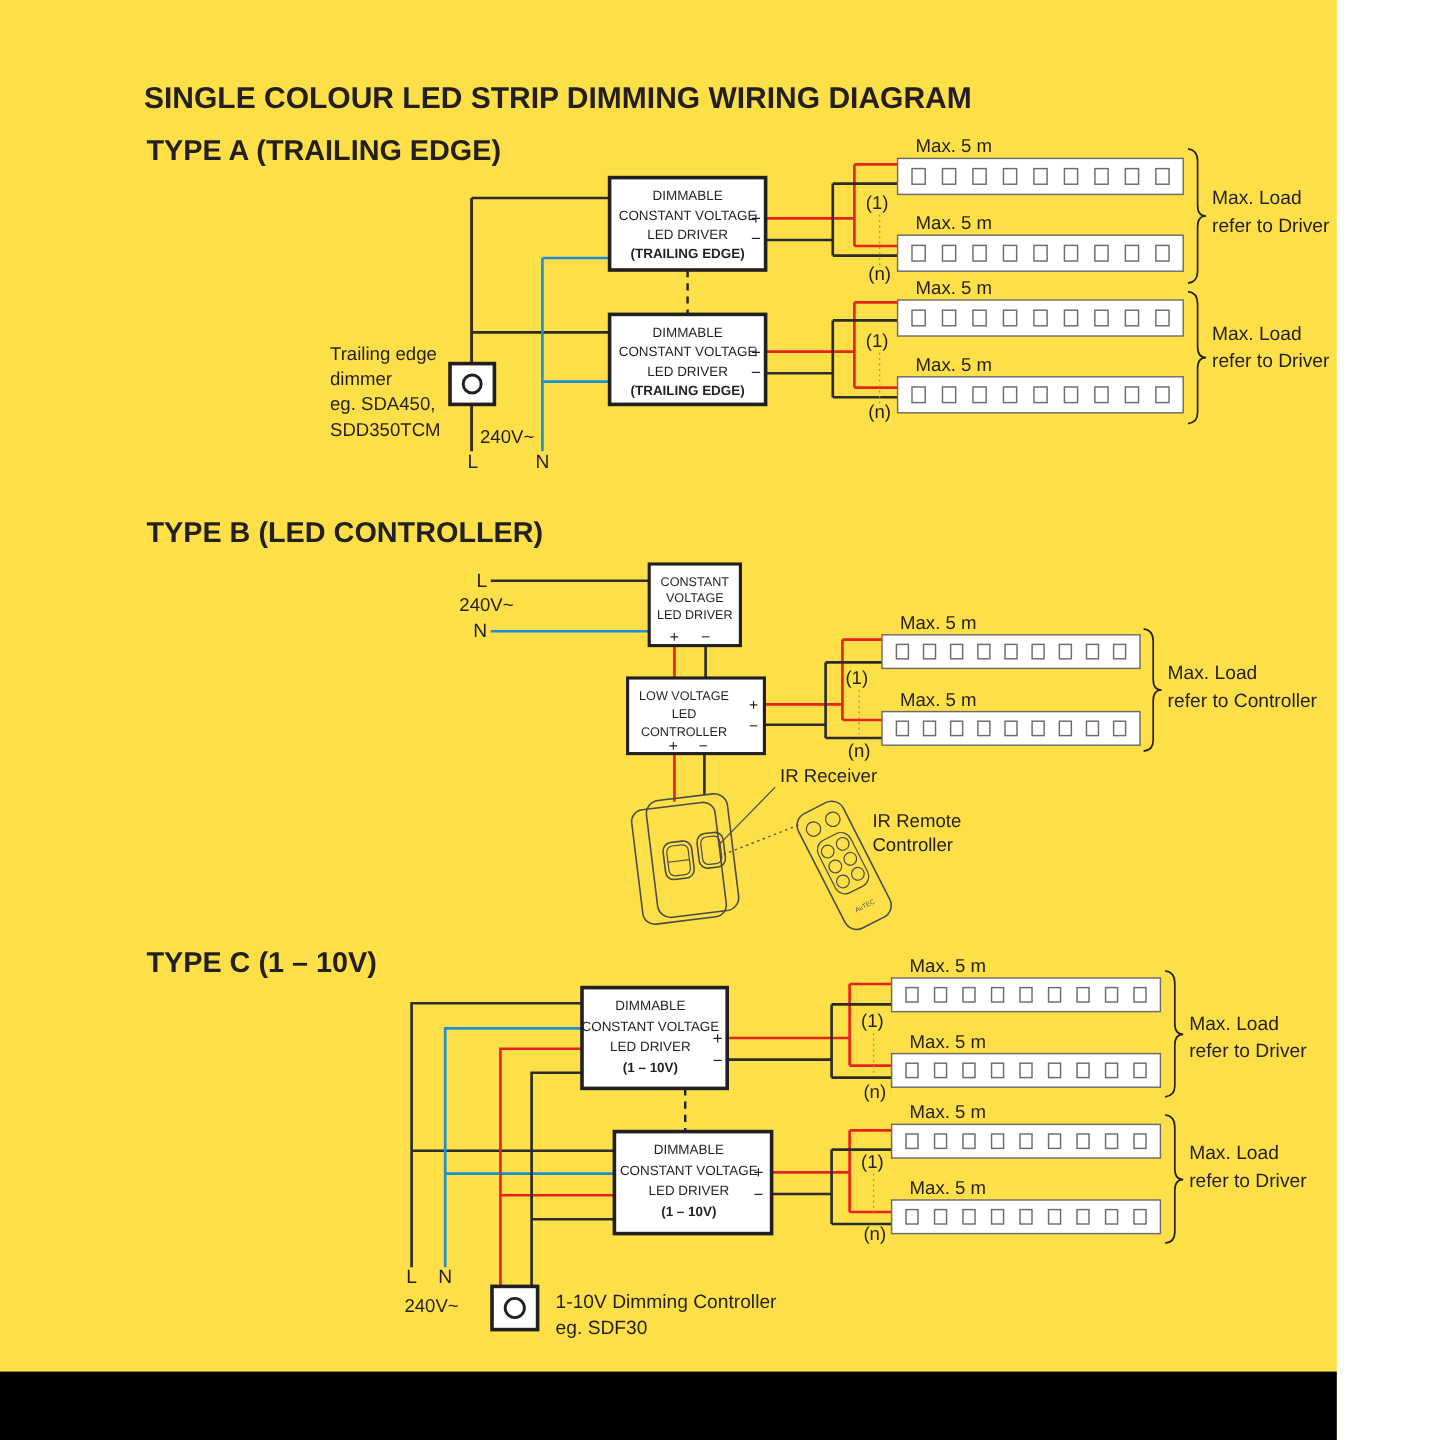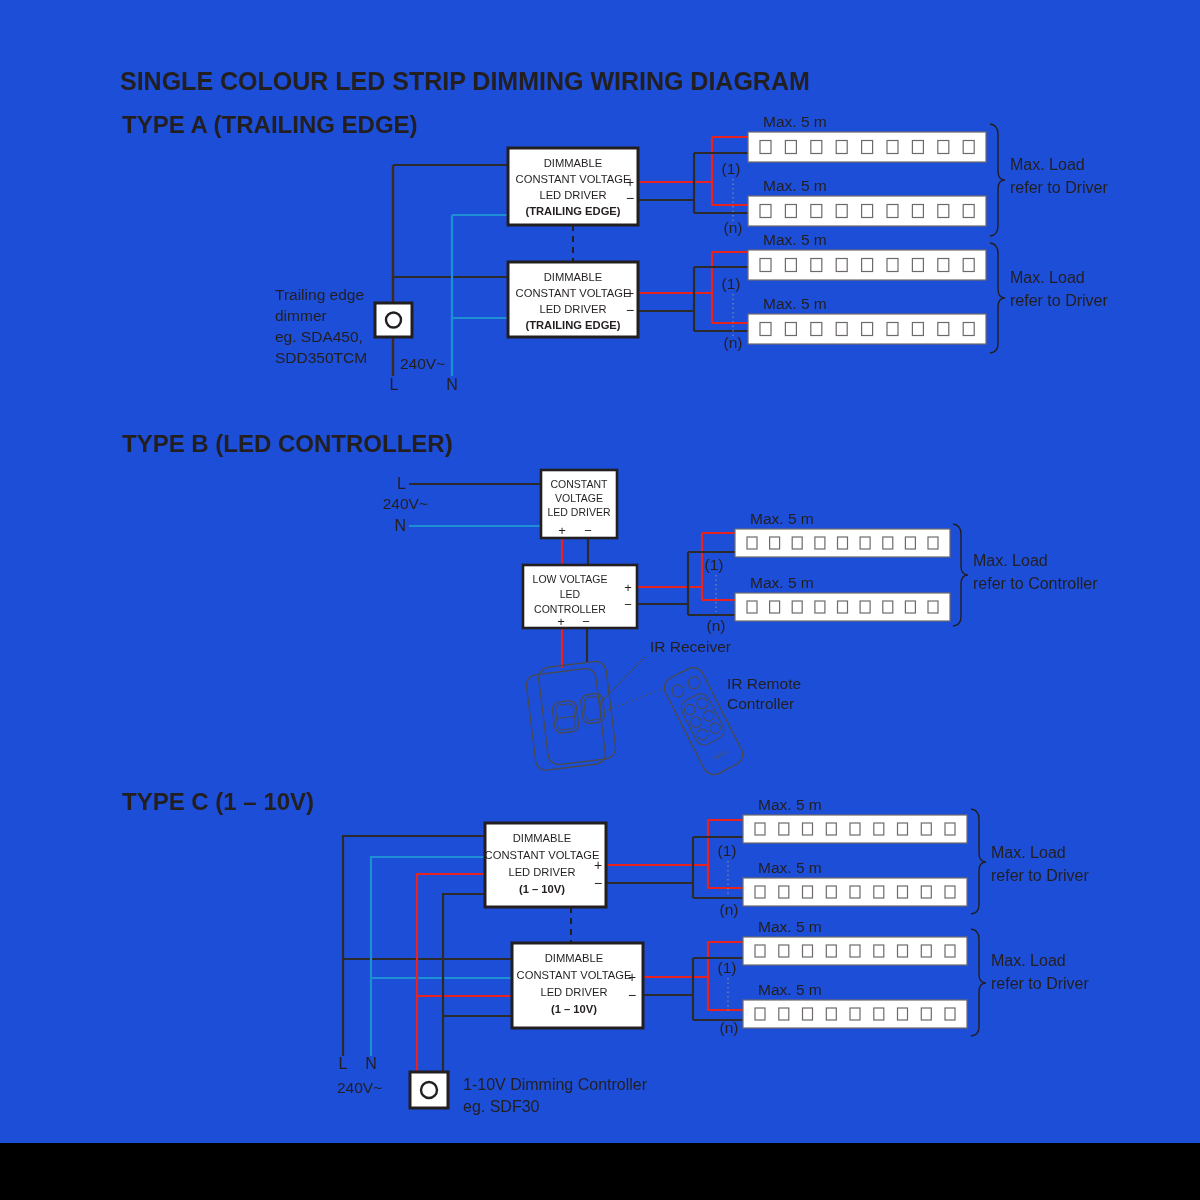--- a/index.html
+++ b/index.html
@@ -1,16 +1,16 @@
 <!DOCTYPE html>
 <html><head>
 <meta charset="utf-8">
 <style>
   html,body{margin:0;padding:0;background:#fff;}
-  .stage{width:1200px;height:1200px;background:#1d4ed8;position:relative;overflow:hidden;}
+  .stage{width:1114px;height:1200px;background:#fde047;position:relative;overflow:hidden;}
   svg{display:block;}
   text{font-family:"Liberation Sans","DejaVu Sans",sans-serif;fill:#231f20;}
   .h25{font-size:25px;font-weight:bold;}
   .h24{font-size:24px;font-weight:bold;}
   .t11{font-size:11.2px;}
   .t11b{font-size:11.2px;font-weight:bold;}
   .t105{font-size:10.5px;}
   .t13{font-size:13px;}
   .t14{font-size:14px;}
   .t15{font-size:15.5px;}

